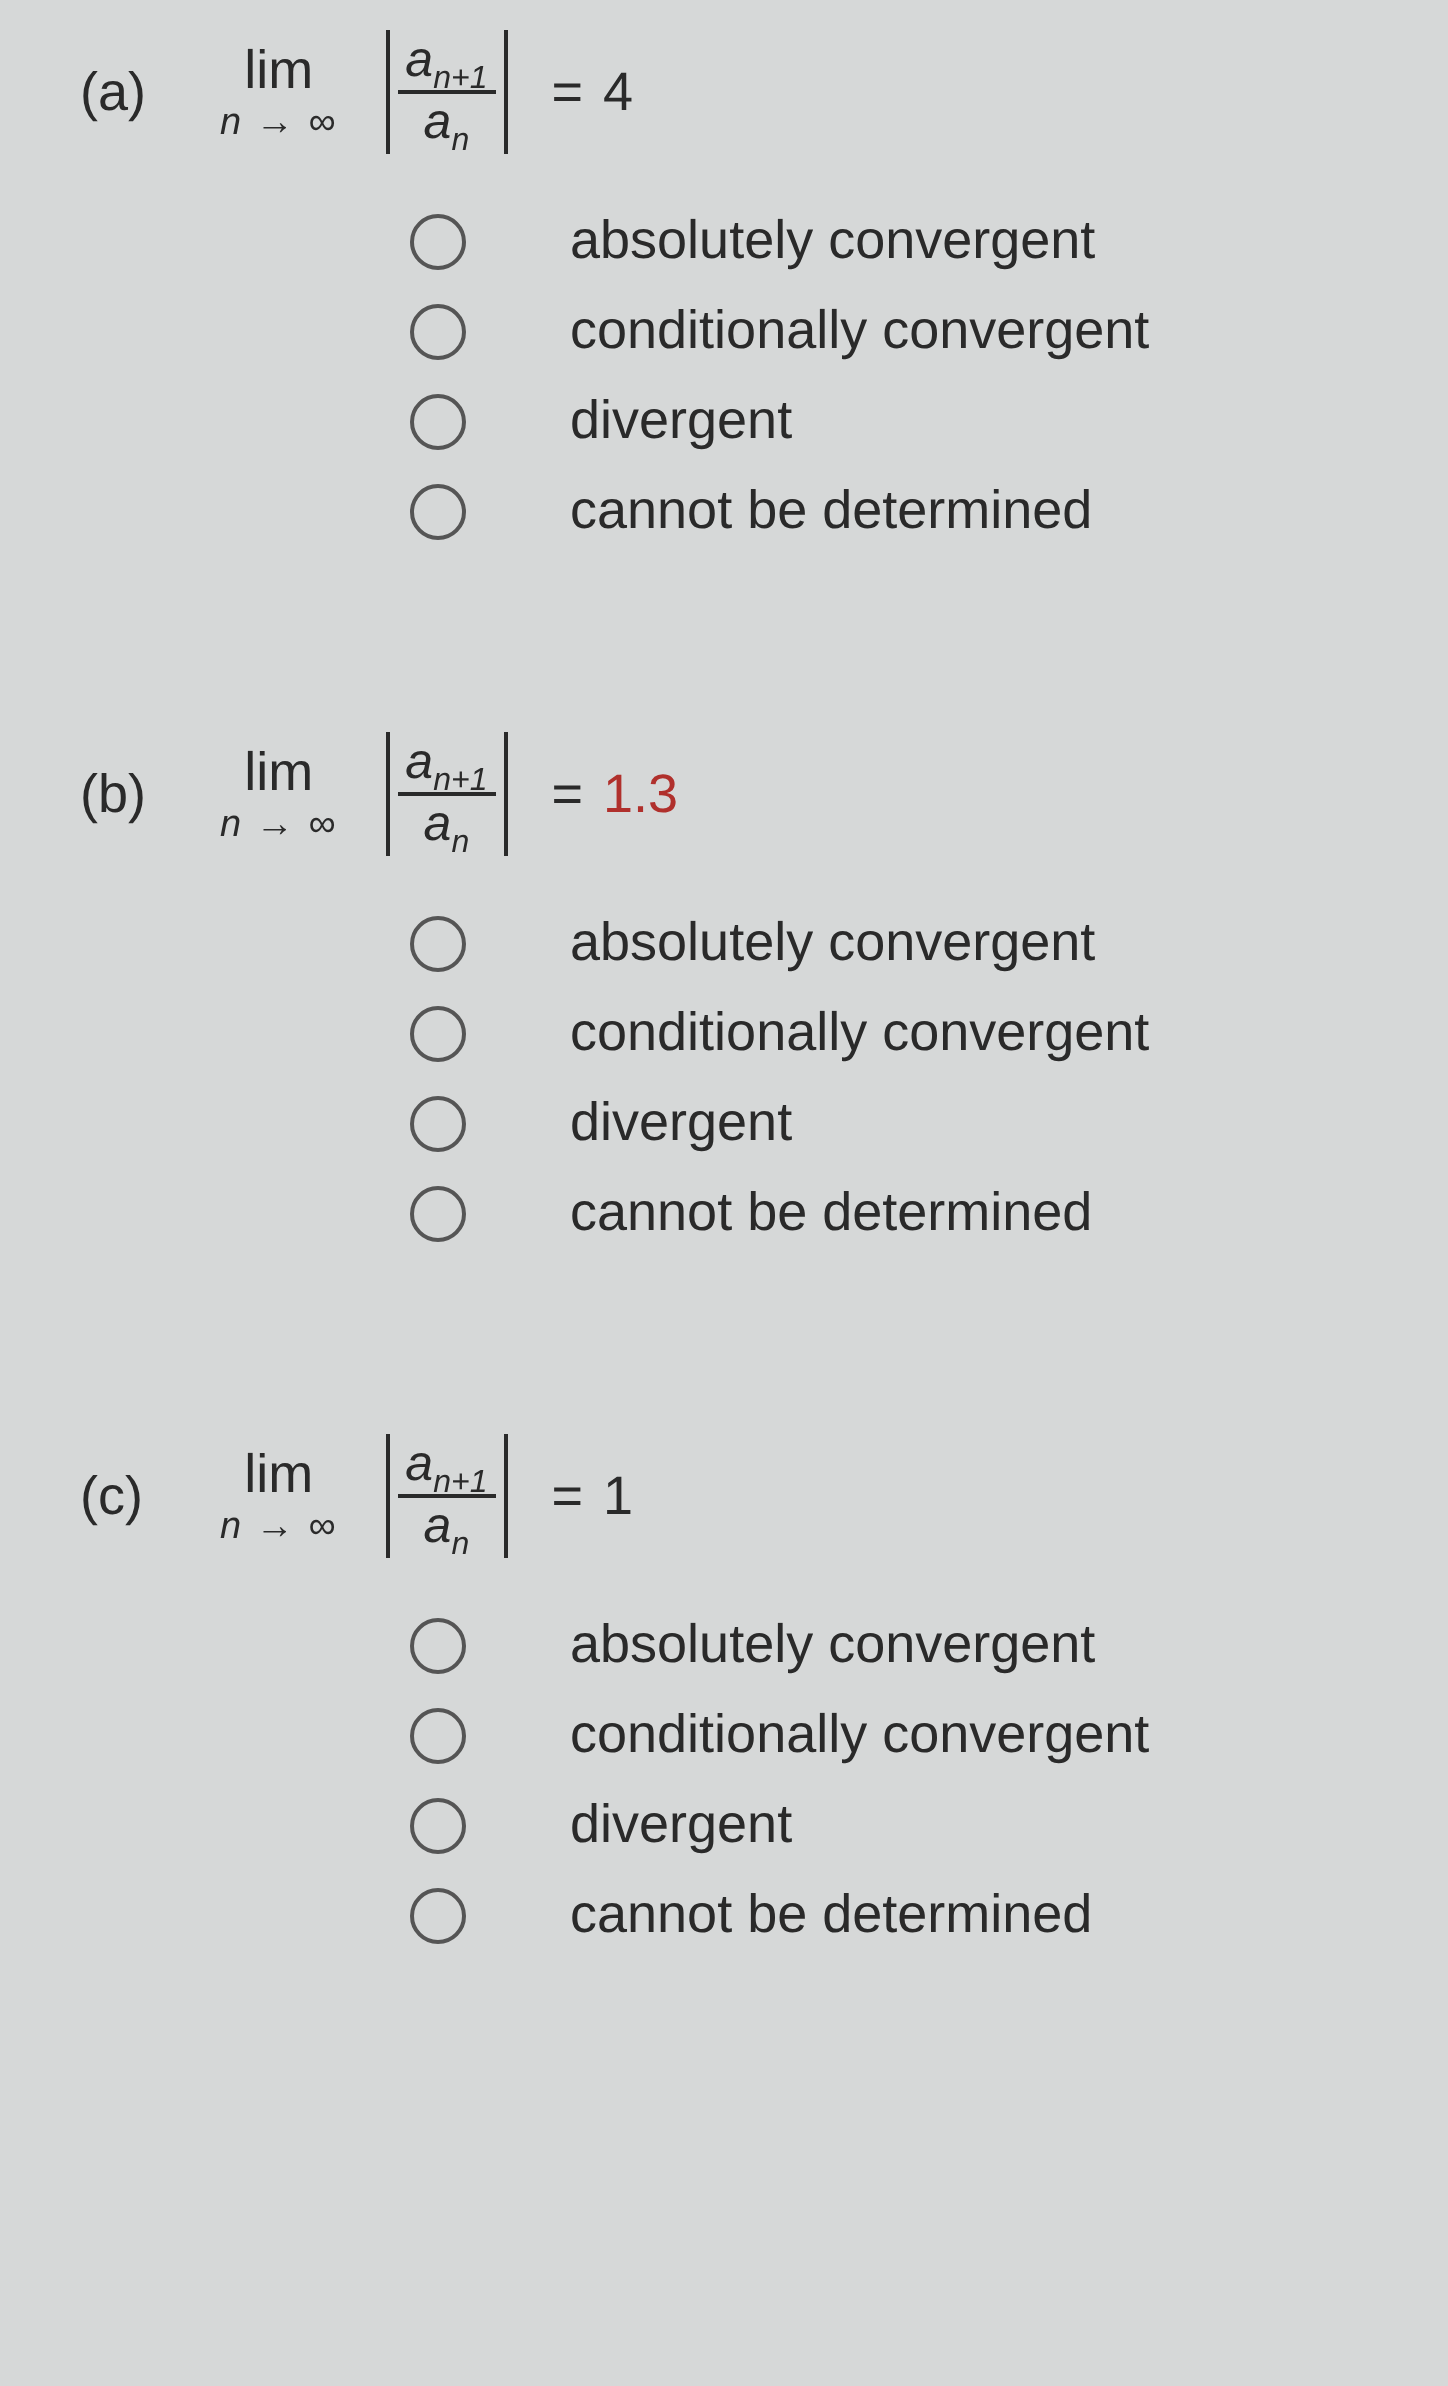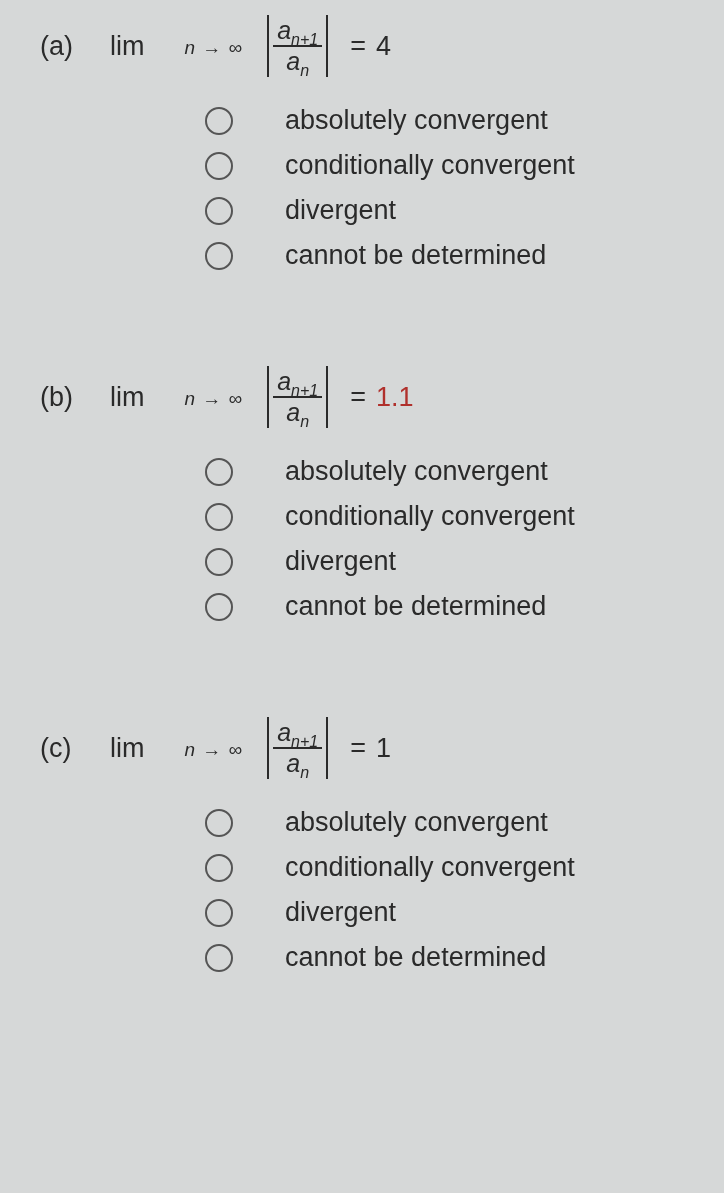--- a/index.html
+++ b/index.html
@@ -22,24 +22,24 @@
     align-items: center;
     font-size: 27px;
     margin-bottom: 28px;
   }
   .qlabel {
     width: 70px;
     font-size: 27px;
   }
   .lim-block {
     display: inline-flex;
+    flex-direction: column;
     align-items: center;
     line-height: 1;
     margin-right: 14px;
-    gap: 40px;
   }
   .lim-top {
     font-size: 27px;
   }
   .lim-bot {
     font-size: 19px;
     margin-top: 3px;
     font-style: italic;
     letter-spacing: 1px;
   }
@@ -160,21 +160,21 @@
       <span class="abs-wrap">
         <span class="abs-bar"></span>
         <span class="frac">
           <span class="num"><span>a</span><span class="sub">n+1</span></span>
           <span class="bar"></span>
           <span class="den"><span>a</span><span class="sub">n</span></span>
         </span>
         <span class="abs-bar"></span>
       </span>
       <span class="eq">=</span>
-      <span class="val val-red">1.1</span>
+      <span class="val val-red">1.3</span>
     </div>
     <div class="options">
       <div class="opt">
           <span class="radio"></span>
           <span>absolutely convergent</span>
         </div>
       <div class="opt">
           <span class="radio"></span>
           <span>conditionally convergent</span>
         </div>

